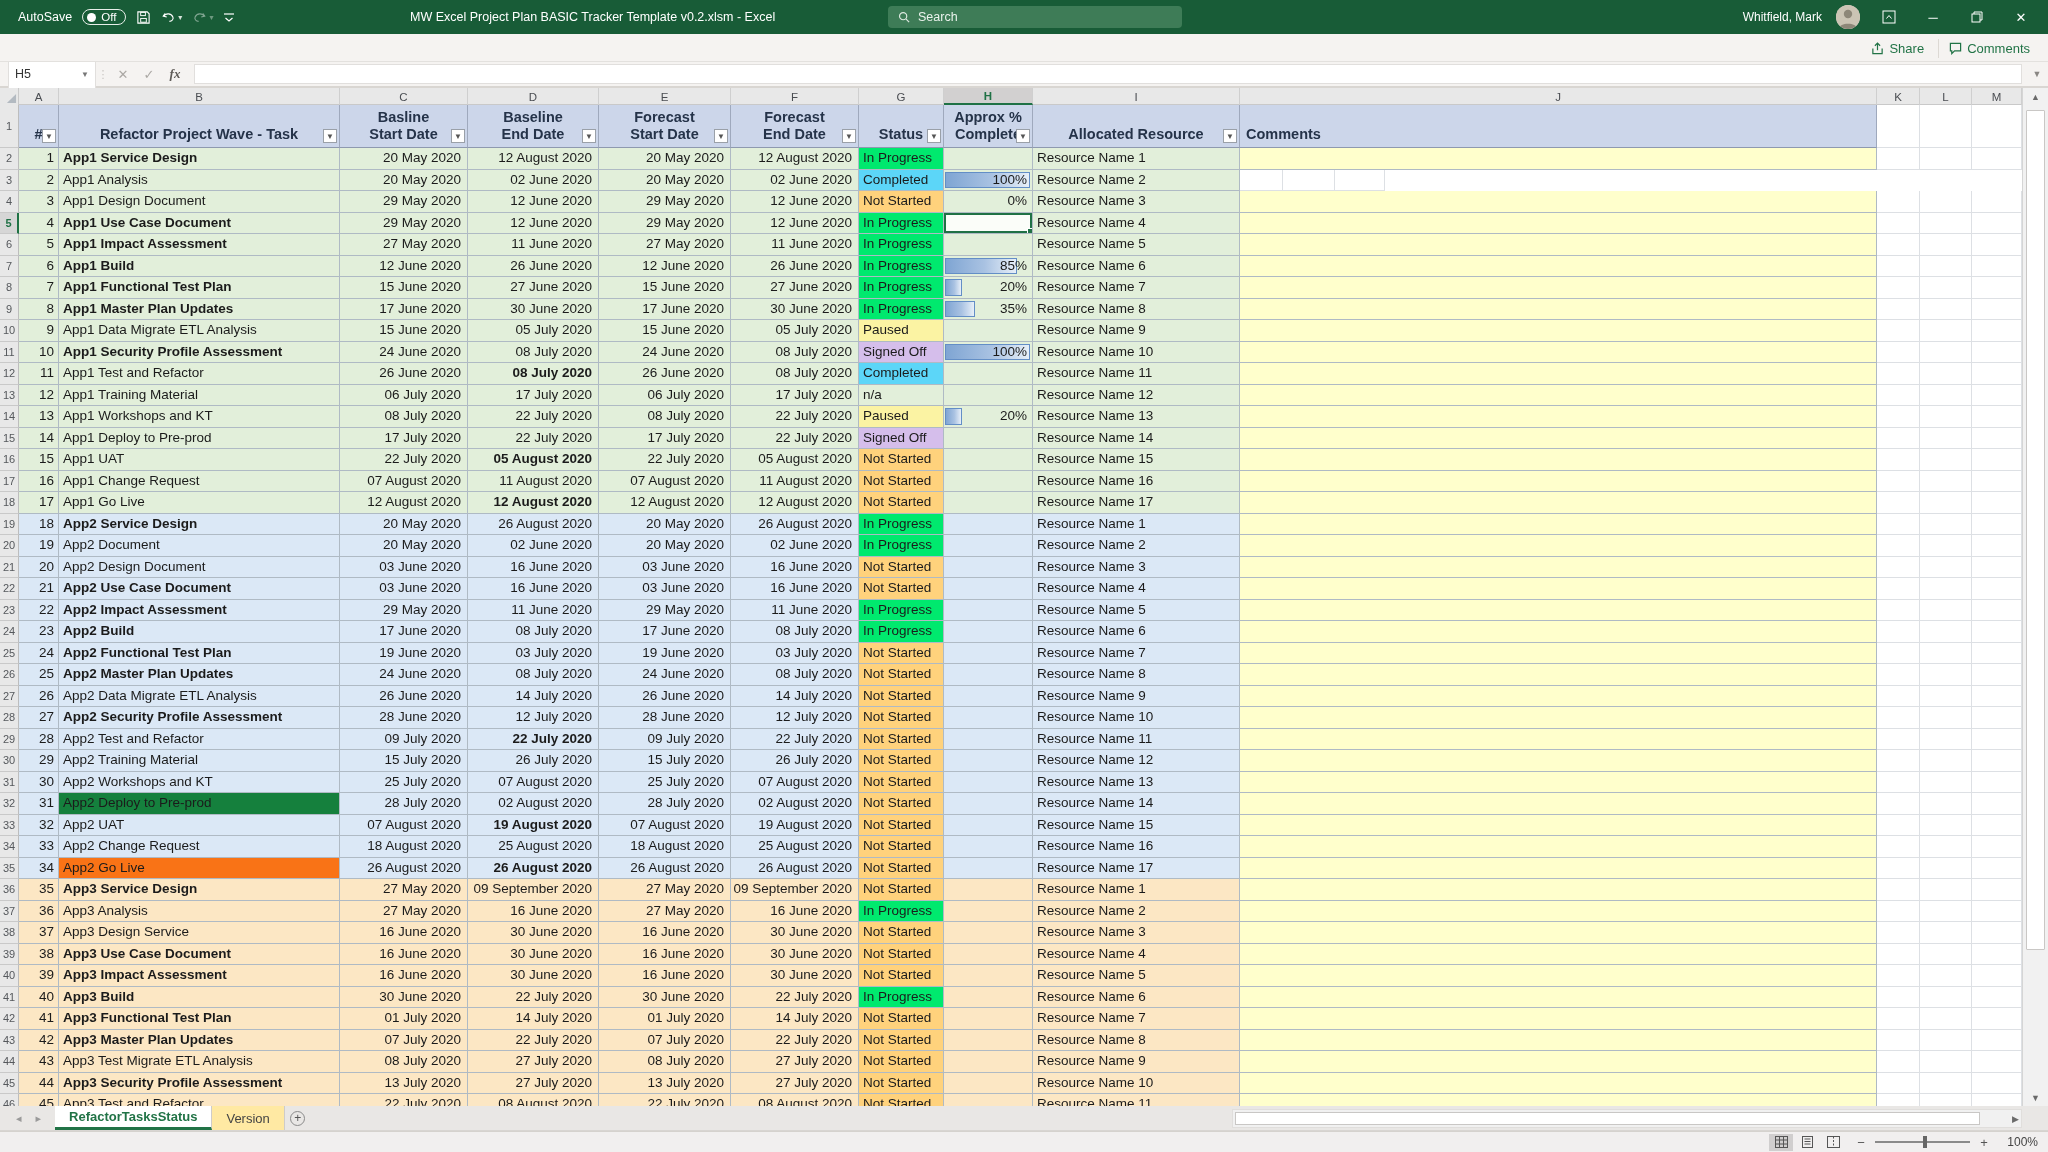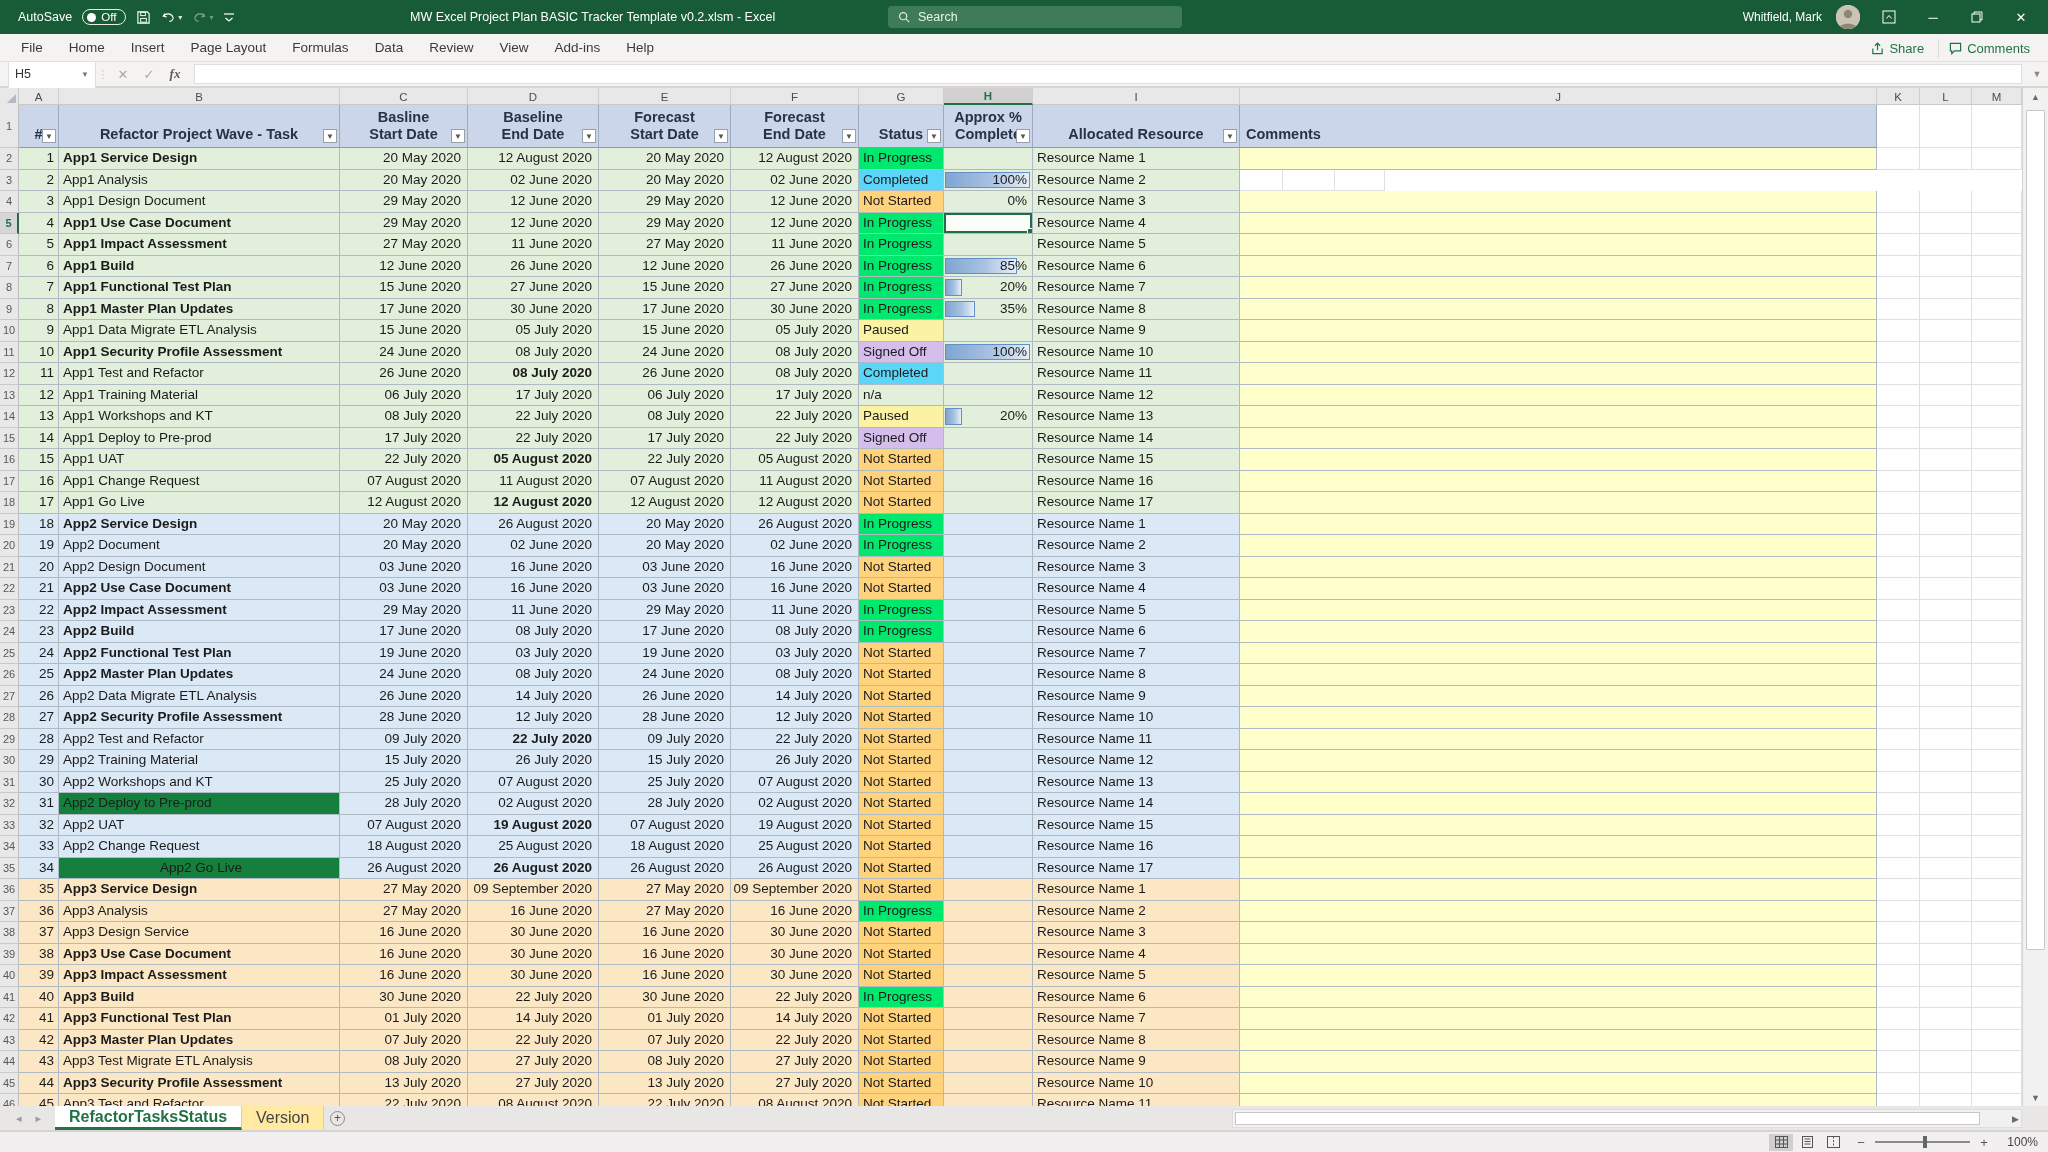--- a/index.html
+++ b/index.html
@@ -81,21 +81,21 @@
 
   .vscroll{position:absolute;top:0;right:0;width:26px;height:1018px;background:#F1F1F1;border-left:1px solid #D5D5D5;}
   .vs-arrow{height:17px;display:flex;align-items:center;justify-content:center;font-size:9px;color:#6a6a6a;cursor:pointer;}
   .vs-thumb{position:absolute;left:3px;right:3px;top:22px;height:840px;background:#fff;border:1px solid #C9C7C5;border-radius:1px;cursor:grab;}
   .vs-bottom{position:absolute;bottom:0;left:0;right:0;}
 
   
   .tabstrip{position:relative;height:25px;background:#E9E7E5;border-bottom:1px solid #D8D5D2;display:flex;align-items:stretch;}
   .tab-nav{display:flex;align-items:center;gap:14px;padding:0 14px 0 16px;color:#9a9a9a;font-size:11px;}
   .tab-nav span{cursor:pointer;}
-  .sheet-tab{display:flex;align-items:center;padding:0 14px;font-size:16px;color:#444;border-right:1px solid #CFCCC9;cursor:pointer;}
+  .sheet-tab{display:flex;align-items:center;padding:0 14px;font-size:13px;color:#444;border-right:1px solid #CFCCC9;cursor:pointer;}
   .sheet-tab.active{background:#fff;color:#217346;font-weight:bold;border-bottom:3px solid #217346;}
   .newsheet{width:26px;display:flex;align-items:center;justify-content:center;color:#666;cursor:pointer;}
   .newsheet .circ{width:15px;height:15px;border:1px solid #8a8a8a;border-radius:50%;font-size:12px;line-height:13px;text-align:center;color:#555;}
   .hscroll{position:absolute;right:26px;top:3px;width:790px;height:19px;background:#F1F1F1;border:1px solid #E0DEDC;}
   .hs-thumb{position:absolute;left:2px;top:2px;bottom:2px;width:745px;background:#fff;border:1px solid #C9C7C5;cursor:grab;}
   .hs-arrow{position:absolute;right:2px;top:0;bottom:0;display:flex;align-items:center;font-size:9px;color:#6a6a6a;cursor:pointer;}
 
   
   .statusbar{height:21px;background:#F1EFEF;border-top:1px solid #D5D2CE;display:flex;align-items:center;justify-content:flex-end;
        padding-right:10px;gap:10px;}
@@ -179,32 +179,20 @@
         <svg width="12" height="12" viewBox="0 0 12 12">
             <rect x="1" y="3" width="8" height="8" fill="none" stroke="#fff"></rect>
             <path d="M3 3 V1 H11 V9 H9" fill="none" stroke="#fff"></path>
           </svg>
       </span>
       <span class="winbtn">✕</span>
     </div>
   </div>
 
   <div class="menubar">
-    <div class="menus">
-        <span class="menu-item">File</span>
-        <span class="menu-item">Home</span>
-        <span class="menu-item">Insert</span>
-        <span class="menu-item">Page Layout</span>
-        <span class="menu-item">Formulas</span>
-        <span class="menu-item">Data</span>
-        <span class="menu-item">Review</span>
-        <span class="menu-item">View</span>
-        <span class="menu-item">Add-ins</span>
-        <span class="menu-item">Help</span>
-      </div>
     <div class="mb-right">
       <span class="mb-btn">
         <svg width="13" height="13" viewBox="0 0 14 14">
             <path d="M7 9 V1.5 M4.2 4 L7 1.2 L9.8 4" fill="none" stroke="#217346" stroke-width="1.3"></path>
             <path d="M2 7 V12.5 H12 V7" fill="none" stroke="#217346" stroke-width="1.3"></path>
           </svg>
         <span>Share</span>
       </span>
       <span class="mb-btn">
         <svg width="13" height="13" viewBox="0 0 14 14">
@@ -846,21 +834,21 @@
             <div class="cell " style="width: 89px; background: rgb(219, 232, 246);"></div>
             <div class="cell txt" style="width: 207px; background: rgb(219, 232, 246);">Resource Name 16</div>
             <div class="cell txt" style="width: 637px; background: rgb(255, 255, 204);"></div>
             <div class="cell plain" style="width: 43px;"></div>
             <div class="cell plain" style="width: 52px;"></div>
             <div class="cell plain" style="width: 50px;"></div>
           </div>
           <div class="drow">
             <div class="gut">35</div>
             <div class="cell num" style="width: 40px; background: rgb(219, 232, 246);">34</div>
-            <div class="cell txt" style="width: 281px; background: #15803d; text-align: center;">App2 Go Live</div>
+            <div class="cell txt" style="width: 281px; background: #f97316;">App2 Go Live</div>
             <div class="cell date" style="width: 128px; background: rgb(219, 232, 246);">26 August 2020</div>
             <div class="cell date b" style="width: 131px; background: rgb(219, 232, 246);">26 August 2020</div>
             <div class="cell date" style="width: 132px; background: rgb(219, 232, 246);">26 August 2020</div>
             <div class="cell date" style="width: 128px; background: rgb(219, 232, 246);">26 August 2020</div>
             <div class="cell txt" style="width: 85px; background: rgb(255, 210, 124);">Not Started</div>
             <div class="cell " style="width: 89px; background: rgb(219, 232, 246);"></div>
             <div class="cell txt" style="width: 207px; background: rgb(219, 232, 246);">Resource Name 17</div>
             <div class="cell txt" style="width: 637px; background: rgb(255, 255, 204);"></div>
             <div class="cell plain" style="width: 43px;"></div>
             <div class="cell plain" style="width: 52px;"></div>

